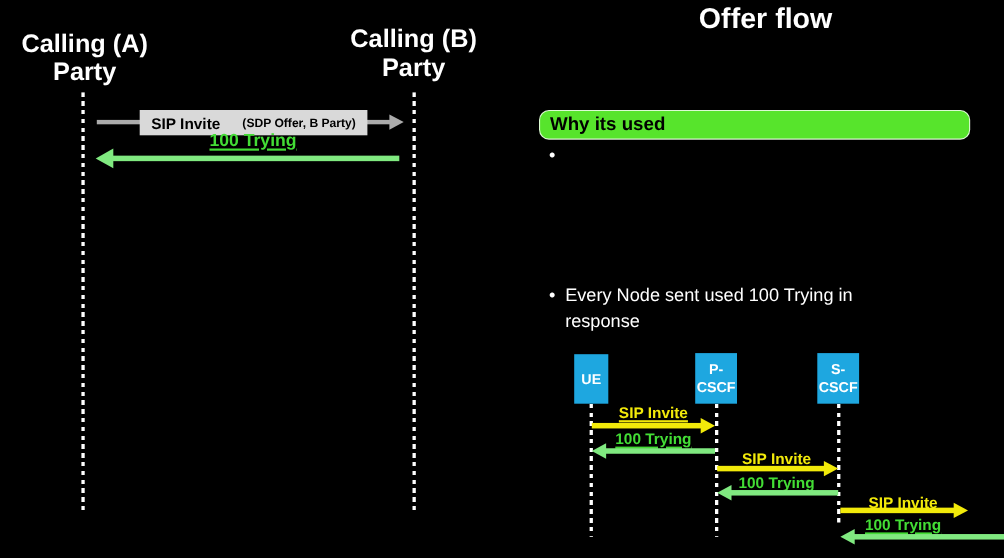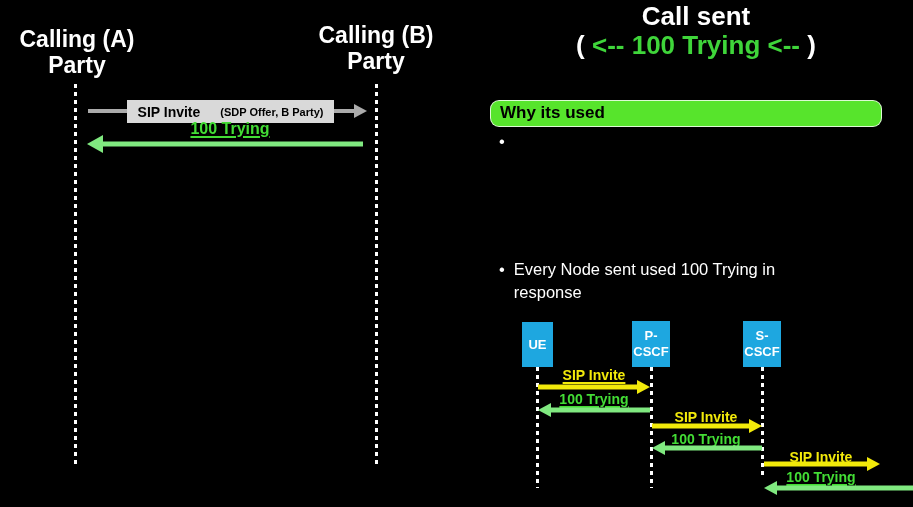--- a/index.html
+++ b/index.html
@@ -132,22 +132,21 @@
     <span class="invite-main">SIP Invite</span>
     <span class="invite-detail">(SDP Offer, B Party)</span>
   </div>
 
   <div class="ab-trying-label">100 Trying</div>
   <div class="arr left big green-arr ab-trying-arrow">
     <div class="shaft"></div>
     <div class="head"></div>
   </div>
 
-  <div class="title">Call sent</div>
-  <div class="subtitle"><span>( </span><span class="green">&lt;-- 100 Trying &lt;--</span><span> )</span></div>
+  <div class="title">Offer flow</div>
 
   <div class="bar bar-why">Why its used</div>
   <div class="bullet-row bullet-why">
     <span class="glyph">•</span>
   </div>
 
   <div class="bullet-row bullet-how">
     <span class="glyph">•</span>
     <span class="txt">Every Node sent used 100 Trying in
 response</span>

